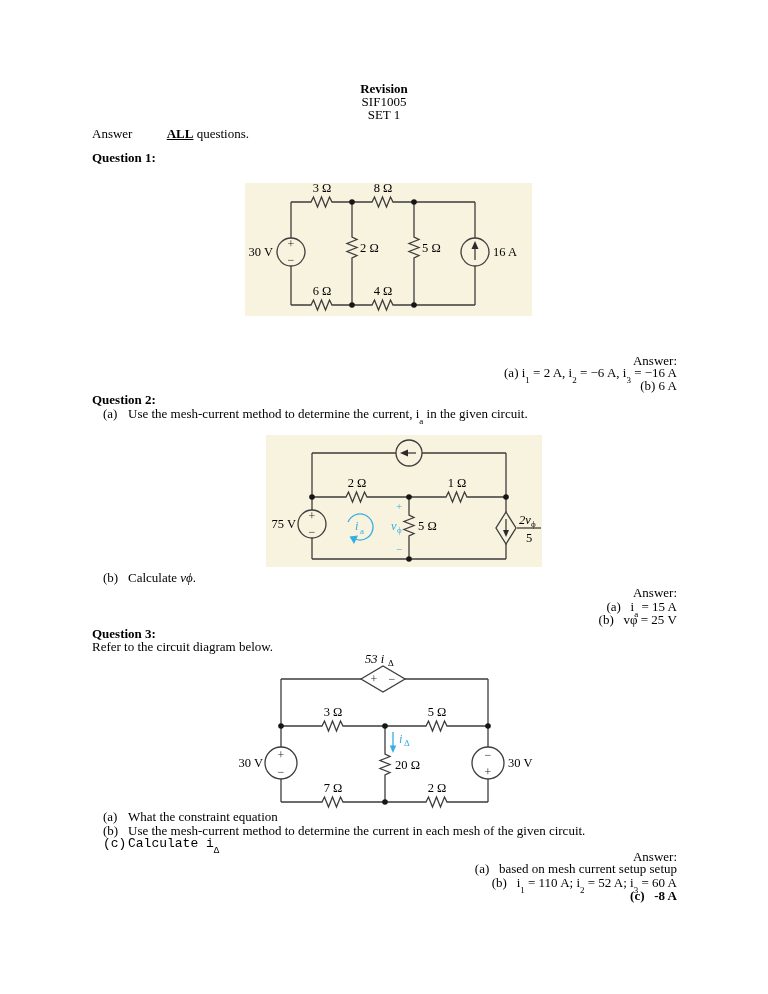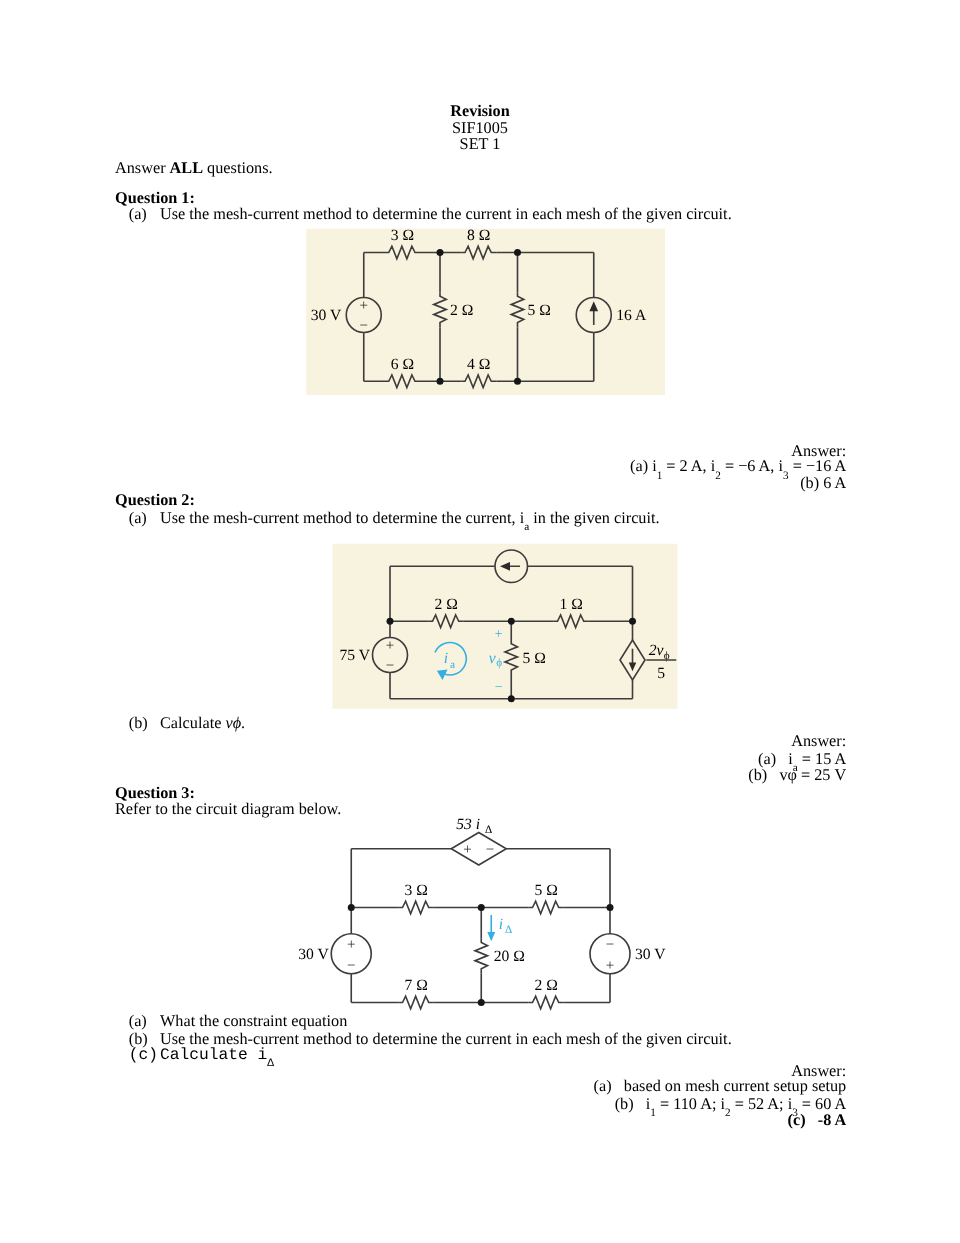--- a/index.html
+++ b/index.html
@@ -3,21 +3,21 @@
 <meta charset="utf-8">
 <style>
   html,body{margin:0;padding:0;background:#fff;}
   .page{position:relative;width:768px;height:994px;background:#ffffff;overflow:hidden;
         font-family:"Liberation Serif", serif;color:#000;}
   .ln{position:absolute;font-size:13px;line-height:14px;white-space:pre;}
   .b{font-weight:bold;}
   .ctr{left:0;right:0;text-align:center;}
   .rt{right:91px;text-align:right;left:auto;}
   .mk{display:inline-block;width:25px;}
-  .ul{font-weight:bold;}
+  .ul{font-weight:bold;text-decoration:underline;margin-left:31px;}
   .it{font-style:italic;}
   sub{font-size:9px;line-height:0;position:relative;top:2px;}
   .csvg{position:absolute;}
   
   .wire{stroke:#3d3d3d;stroke-width:1.3;fill:none;}
   .dot{fill:#161616;}
   .clab{font-family:"Liberation Serif",serif;font-size:12.5px;fill:#000;}
   .small{font-size:9px;}
   .pol{font-family:"Liberation Serif",serif;font-size:12px;fill:#2b2b2b;}
   .cy{fill:#35aee2;}
@@ -29,21 +29,20 @@
 
 <div class="page">
 
   <div class="ln ctr b" style="top:82px;">Revision</div>
   <div class="ln ctr" style="top:95px;">SIF1005</div>
   <div class="ln ctr" style="top:108px;">SET 1</div>
 
   <div class="ln" style="left:92px;top:127px;"><span>Answer </span><span class="ul">ALL</span><span> questions.</span></div>
 
   <div class="ln b" style="left:92px;top:151px;">Question 1:</div>
-  <div class="ln" style="left:103px;top:164px;"><span class="mk">(a)</span><span>Use the mesh-current method to determine the current in each mesh of the given circuit.</span></div>
 
   <svg class="csvg" style="left:240px;top:180px;" width="300" height="140" viewBox="0 0 300 140">
     <defs>
       <g id="res">
           <path class="wire" d="M-14 0 H-11 L-8.5 -5 L-4.5 5 L-0.5 -5 L3.5 5 L7.5 -5 L10 0 H14"></path>
         </g>
     </defs>
     <rect x="5" y="3" width="287" height="133" fill="#f8f3de"></rect>
     <path class="wire" d="M51 22 H68 M96 22 H129 M157 22 H235 M51 22 V58 M51 86 V125 M235 22 V58 M235 86 V125 M51 125 H68 M96 125 H129 M157 125 H235 M112 22 V54 M112 82 V125 M174 22 V54 M174 82 V125"></path>
     <g>

